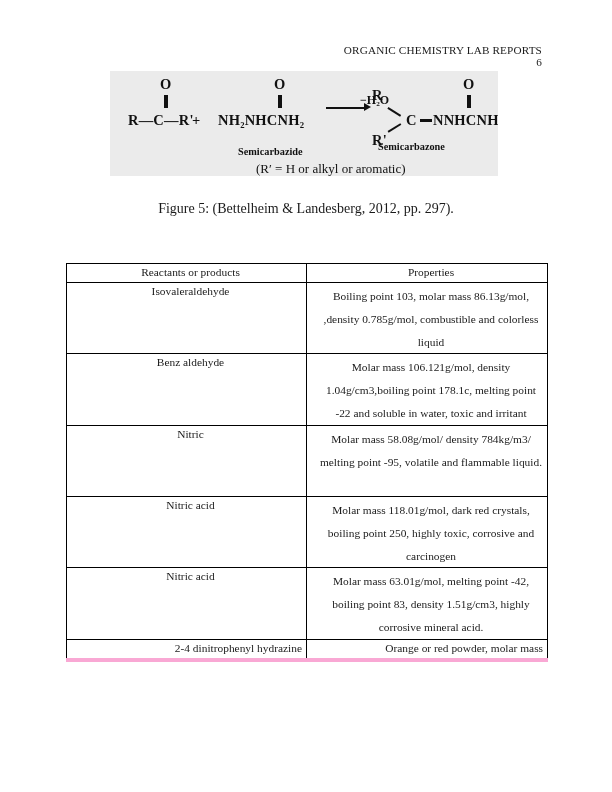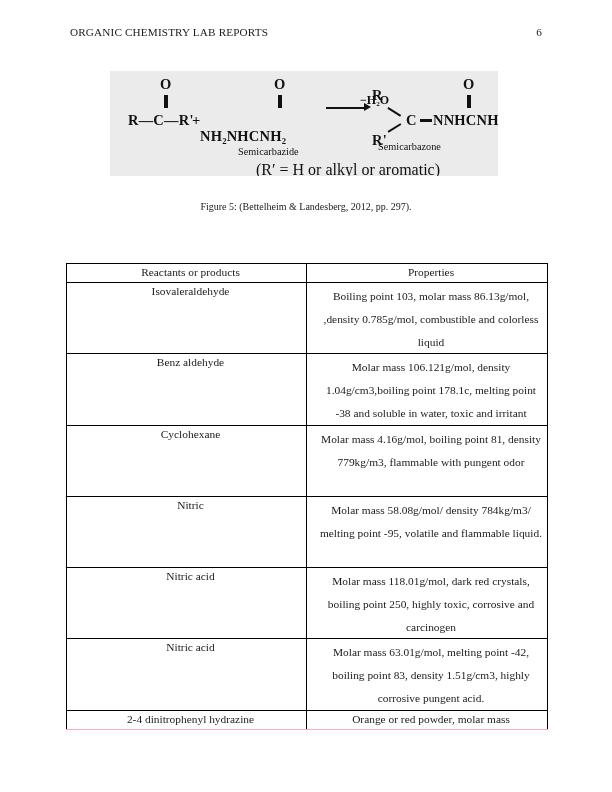--- a/index.html
+++ b/index.html
@@ -20,27 +20,28 @@
     position: absolute;
     left: 0; top: 0;
     width: 612px;
     height: 792px;
   }
 
   
   .running-head {
     position: absolute;
     left: 70px;
-    top: 26px;
+    top: 44px;
     width: 472px;
     display: flex;
     justify-content: space-between;
     align-items: flex-end;
     font-size: 11.2px;
     letter-spacing: 0.15px;
+    flex-direction: column;
   }
   .running-head .title-text { white-space: nowrap; }
   .running-head .page-num { font-size: 11.2px; }
 
   
   .figure-block {
     position: absolute;
     left: 110px;
     top: 71px;
     width: 388px;
@@ -118,39 +119,39 @@
     position: absolute;
     left: 38px; top: 10.2px;
     width: 0; height: 0;
     border-left: 7px solid #111;
     border-top: 4.5px solid transparent;
     border-bottom: 4.5px solid transparent;
   }
   .scheme-caption {
     position: absolute;
     font-size: 10.3px;
-    font-weight: 400;
+    font-weight: 700;
     white-space: nowrap;
     color: #111;
   }
   .scheme-note {
     position: absolute;
-    font-size: 16px;
+    font-size: 13px;
     white-space: nowrap;
     color: #111;
   }
 
   
   .figure-caption {
     position: absolute;
     left: 70px;
     top: 201px;
     width: 472px;
     text-align: center;
-    font-size: 10px;
+    font-size: 14px;
   }
 
   
   .data-table {
     position: absolute;
     left: 66px;
     top: 263px;
     width: 481px;
     border-collapse: collapse;
     table-layout: fixed;
@@ -170,21 +171,22 @@
   .data-table td.name-cell {
     line-height: 1.1;
     margin-top: 31px;
   }
   .data-table td.props-cell {
     line-height: 2.0;
   }
   .data-table tr.body-row td { height: 68px; }
   .data-table tr.cut-row td {
     height: 16px;
-    border-bottom: 1px solid #f9a8d4;
+    border-bottom: 4px solid #f9a8d4;
+    text-align: right;
   }
 </style>
 </head>
 <body>
 
 <div class="page">
 
   <div class="running-head">
     <span class="title-text">ORGANIC CHEMISTRY LAB REPORTS</span>
     <span class="page-num">6</span>
@@ -194,21 +196,21 @@
     <div class="scheme">
 
       <span class="oxy" style="left:50px; top:6px;">O</span>
       <span class="dbl-bond" style="left:54px; top:24px;"></span>
       <span class="atom" style="left:18px; top:42px;">R—C—R'</span>
 
       <span class="atom" style="left:82px; top:42px;">+</span>
 
       <span class="oxy" style="left:164px; top:6px;">O</span>
       <span class="dbl-bond" style="left:168px; top:24px;"></span>
-      <span class="atom" style="left:90px; top:42px;margin-top:16px;">NH₂NHCNH₂</span>
+      <span class="atom" style="left:108px; top:42px;">NH₂NHCNH₂</span>
 
       <div class="arrow-wrap">
         <span class="arrow-label">−H₂O</span>
         <span class="arrow-line"></span>
         <span class="arrow-head"></span>
       </div>
 
       <span class="atom" style="left:262px; top:17px;">R</span>
       <span class="bond-d" style="left:278px; top:36px; transform:rotate(32deg); transform-origin:left center;"></span>
       <span class="atom" style="left:262px; top:62px;">R'</span>
@@ -238,37 +240,33 @@
         <th>Properties</th>
       </tr>
     </thead>
     <tbody>
       <tr class="body-row">
         <td class="name-cell">Isovaleraldehyde</td>
         <td class="props-cell">Boiling point 103, molar mass 86.13g/mol, ,density 0.785g/mol, combustible and colorless liquid</td>
       </tr>
       <tr class="body-row">
         <td class="name-cell">Benz aldehyde</td>
-        <td class="props-cell">Molar mass 106.121g/mol, density 1.04g/cm3,boiling point 178.1c, melting point -38 and soluble in water, toxic and irritant</td>
-      </tr>
-      <tr class="body-row">
-        <td class="name-cell">Cyclohexane</td>
-        <td class="props-cell">Molar mass 4.16g/mol, boiling point 81, density 779kg/m3, flammable with pungent odor</td>
+        <td class="props-cell">Molar mass 106.121g/mol, density 1.04g/cm3,boiling point 178.1c, melting point -22 and soluble in water, toxic and irritant</td>
       </tr>
       <tr class="body-row">
         <td class="name-cell">Nitric</td>
         <td class="props-cell">Molar mass 58.08g/mol/ density 784kg/m3/ melting point -95, volatile and flammable liquid.</td>
       </tr>
       <tr class="body-row">
         <td class="name-cell">Nitric acid</td>
         <td class="props-cell">Molar mass 118.01g/mol, dark red crystals, boiling point 250, highly toxic, corrosive and carcinogen</td>
       </tr>
       <tr class="body-row">
         <td class="name-cell">Nitric acid</td>
-        <td class="props-cell">Molar mass 63.01g/mol, melting point -42, boiling point 83, density 1.51g/cm3, highly corrosive pungent acid.</td>
+        <td class="props-cell">Molar mass 63.01g/mol, melting point -42, boiling point 83, density 1.51g/cm3, highly corrosive mineral acid.</td>
       </tr>
       <tr class="cut-row">
         <td class="name-cell">2-4 dinitrophenyl  hydrazine</td>
         <td class="name-cell">Orange  or red powder, molar mass</td>
       </tr>
     </tbody>
   </table>
 
 </div>
 

